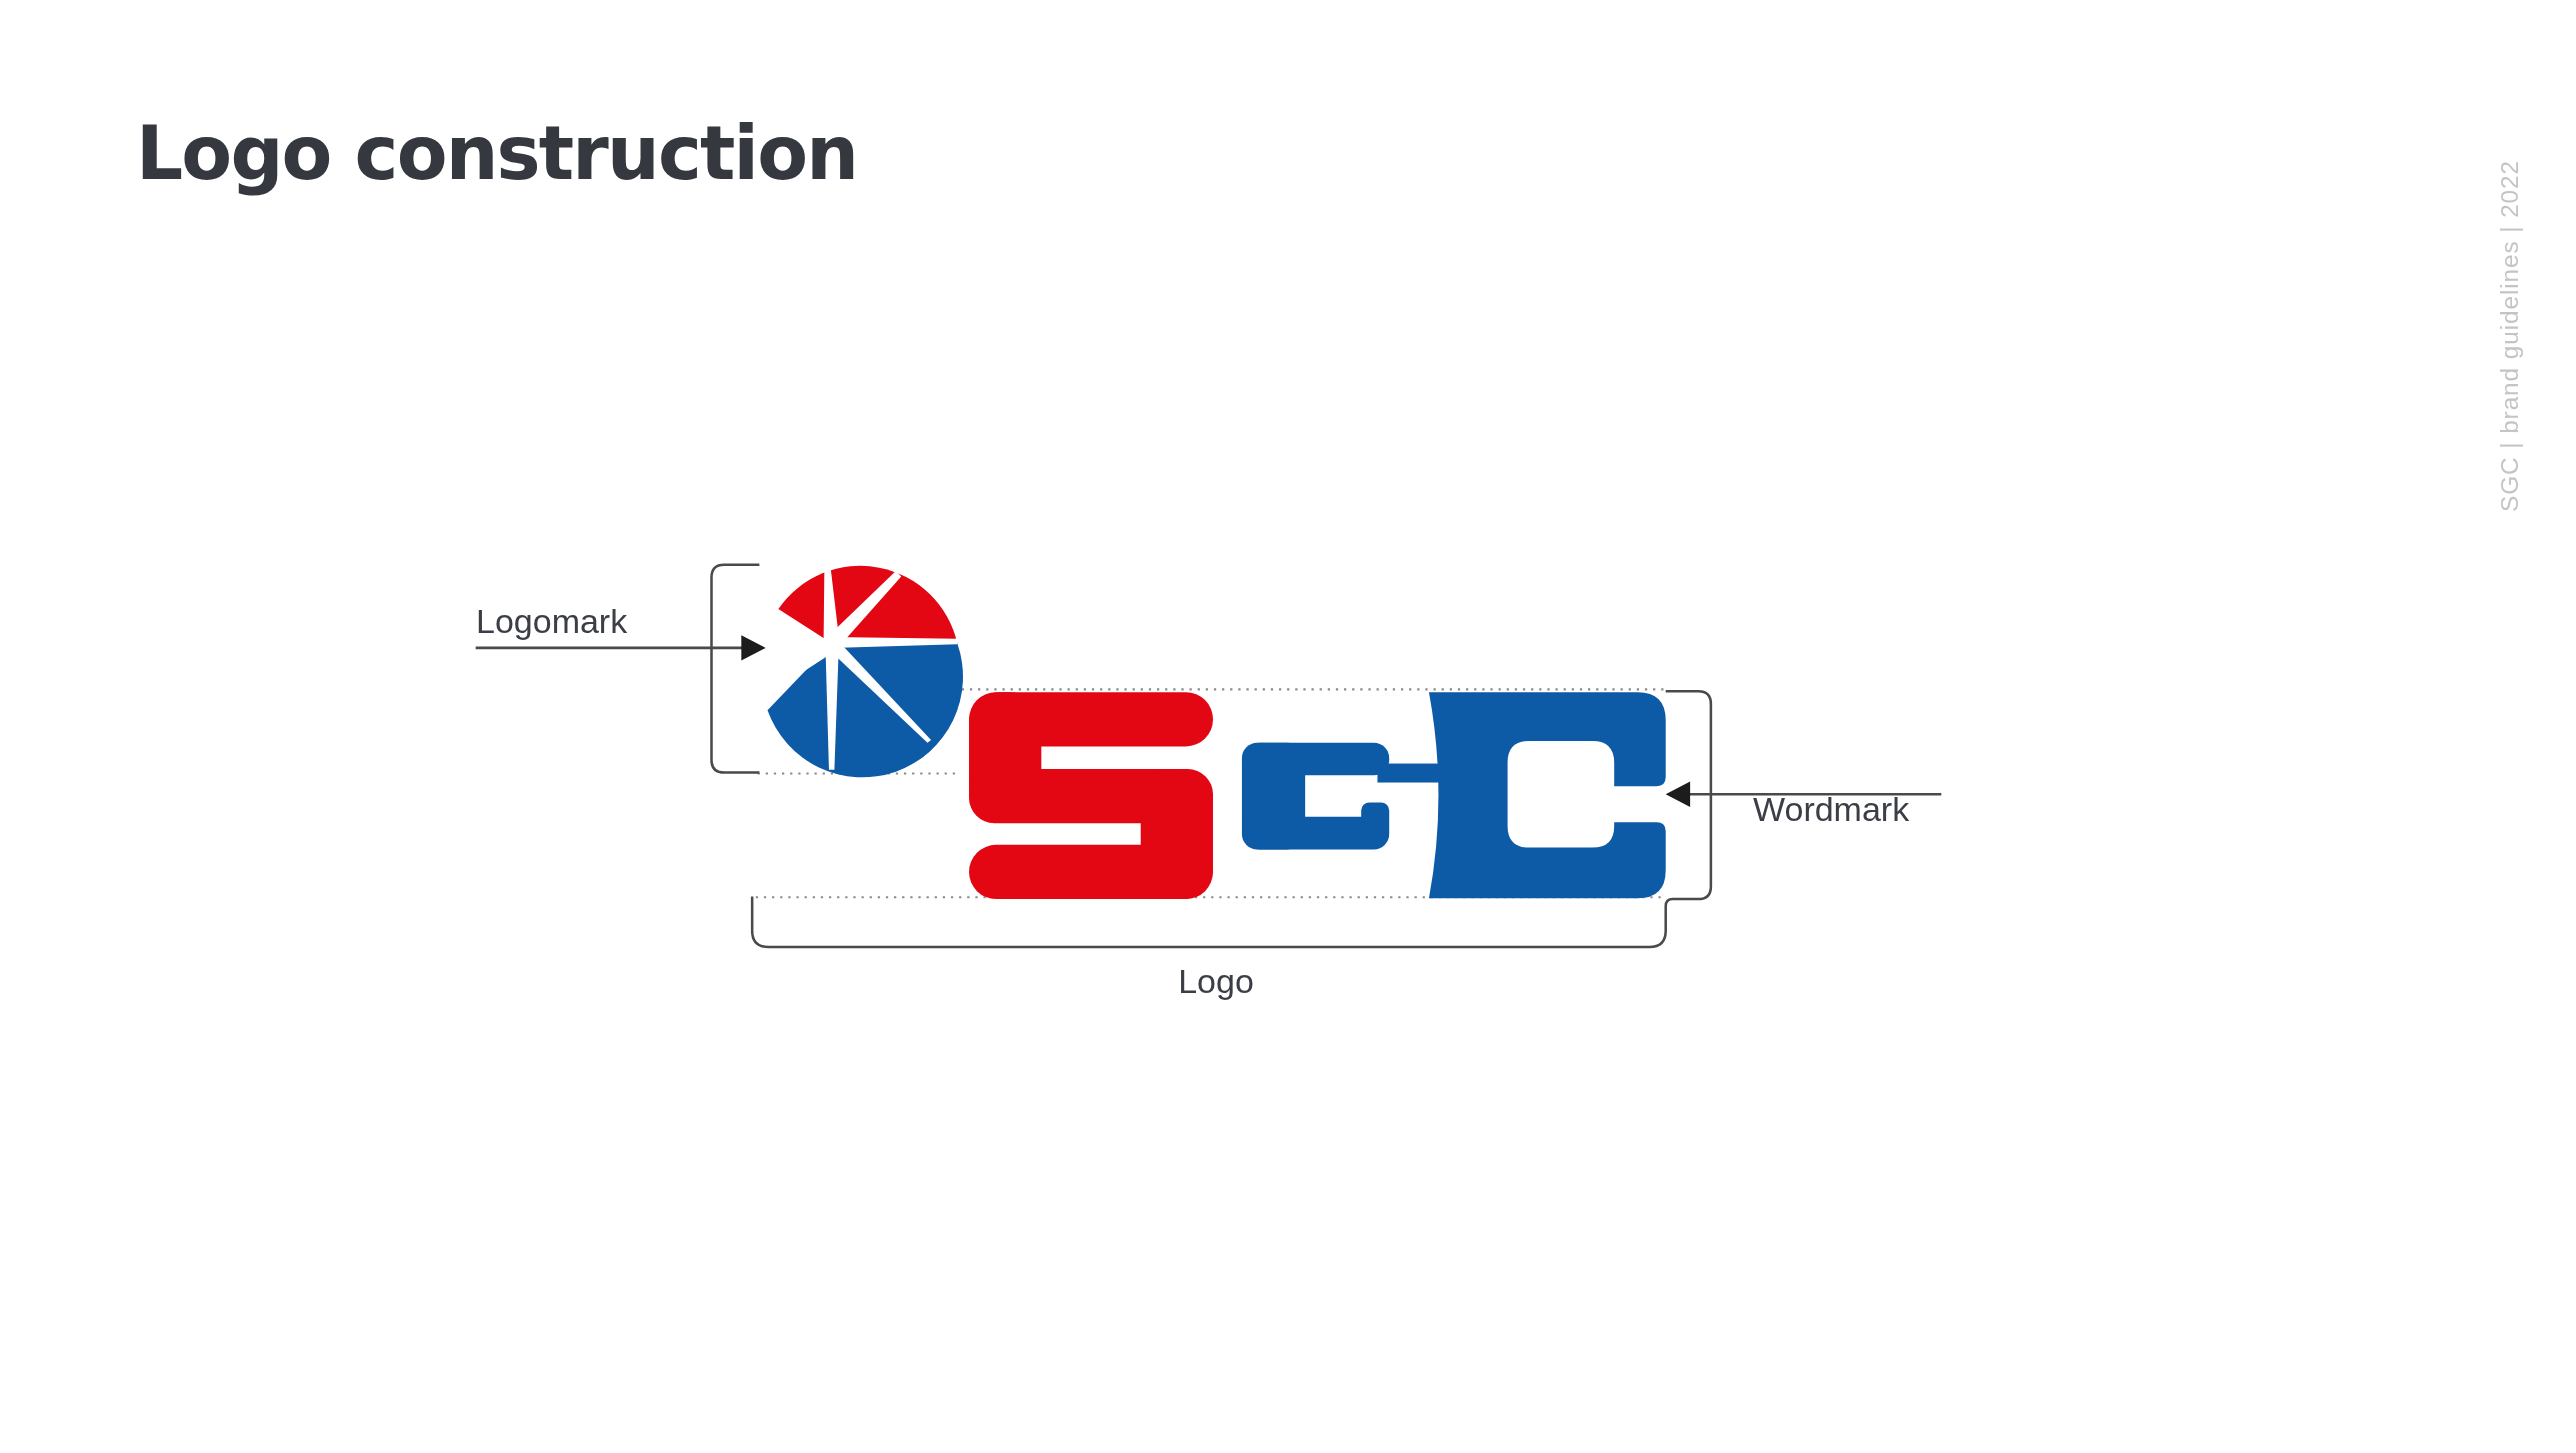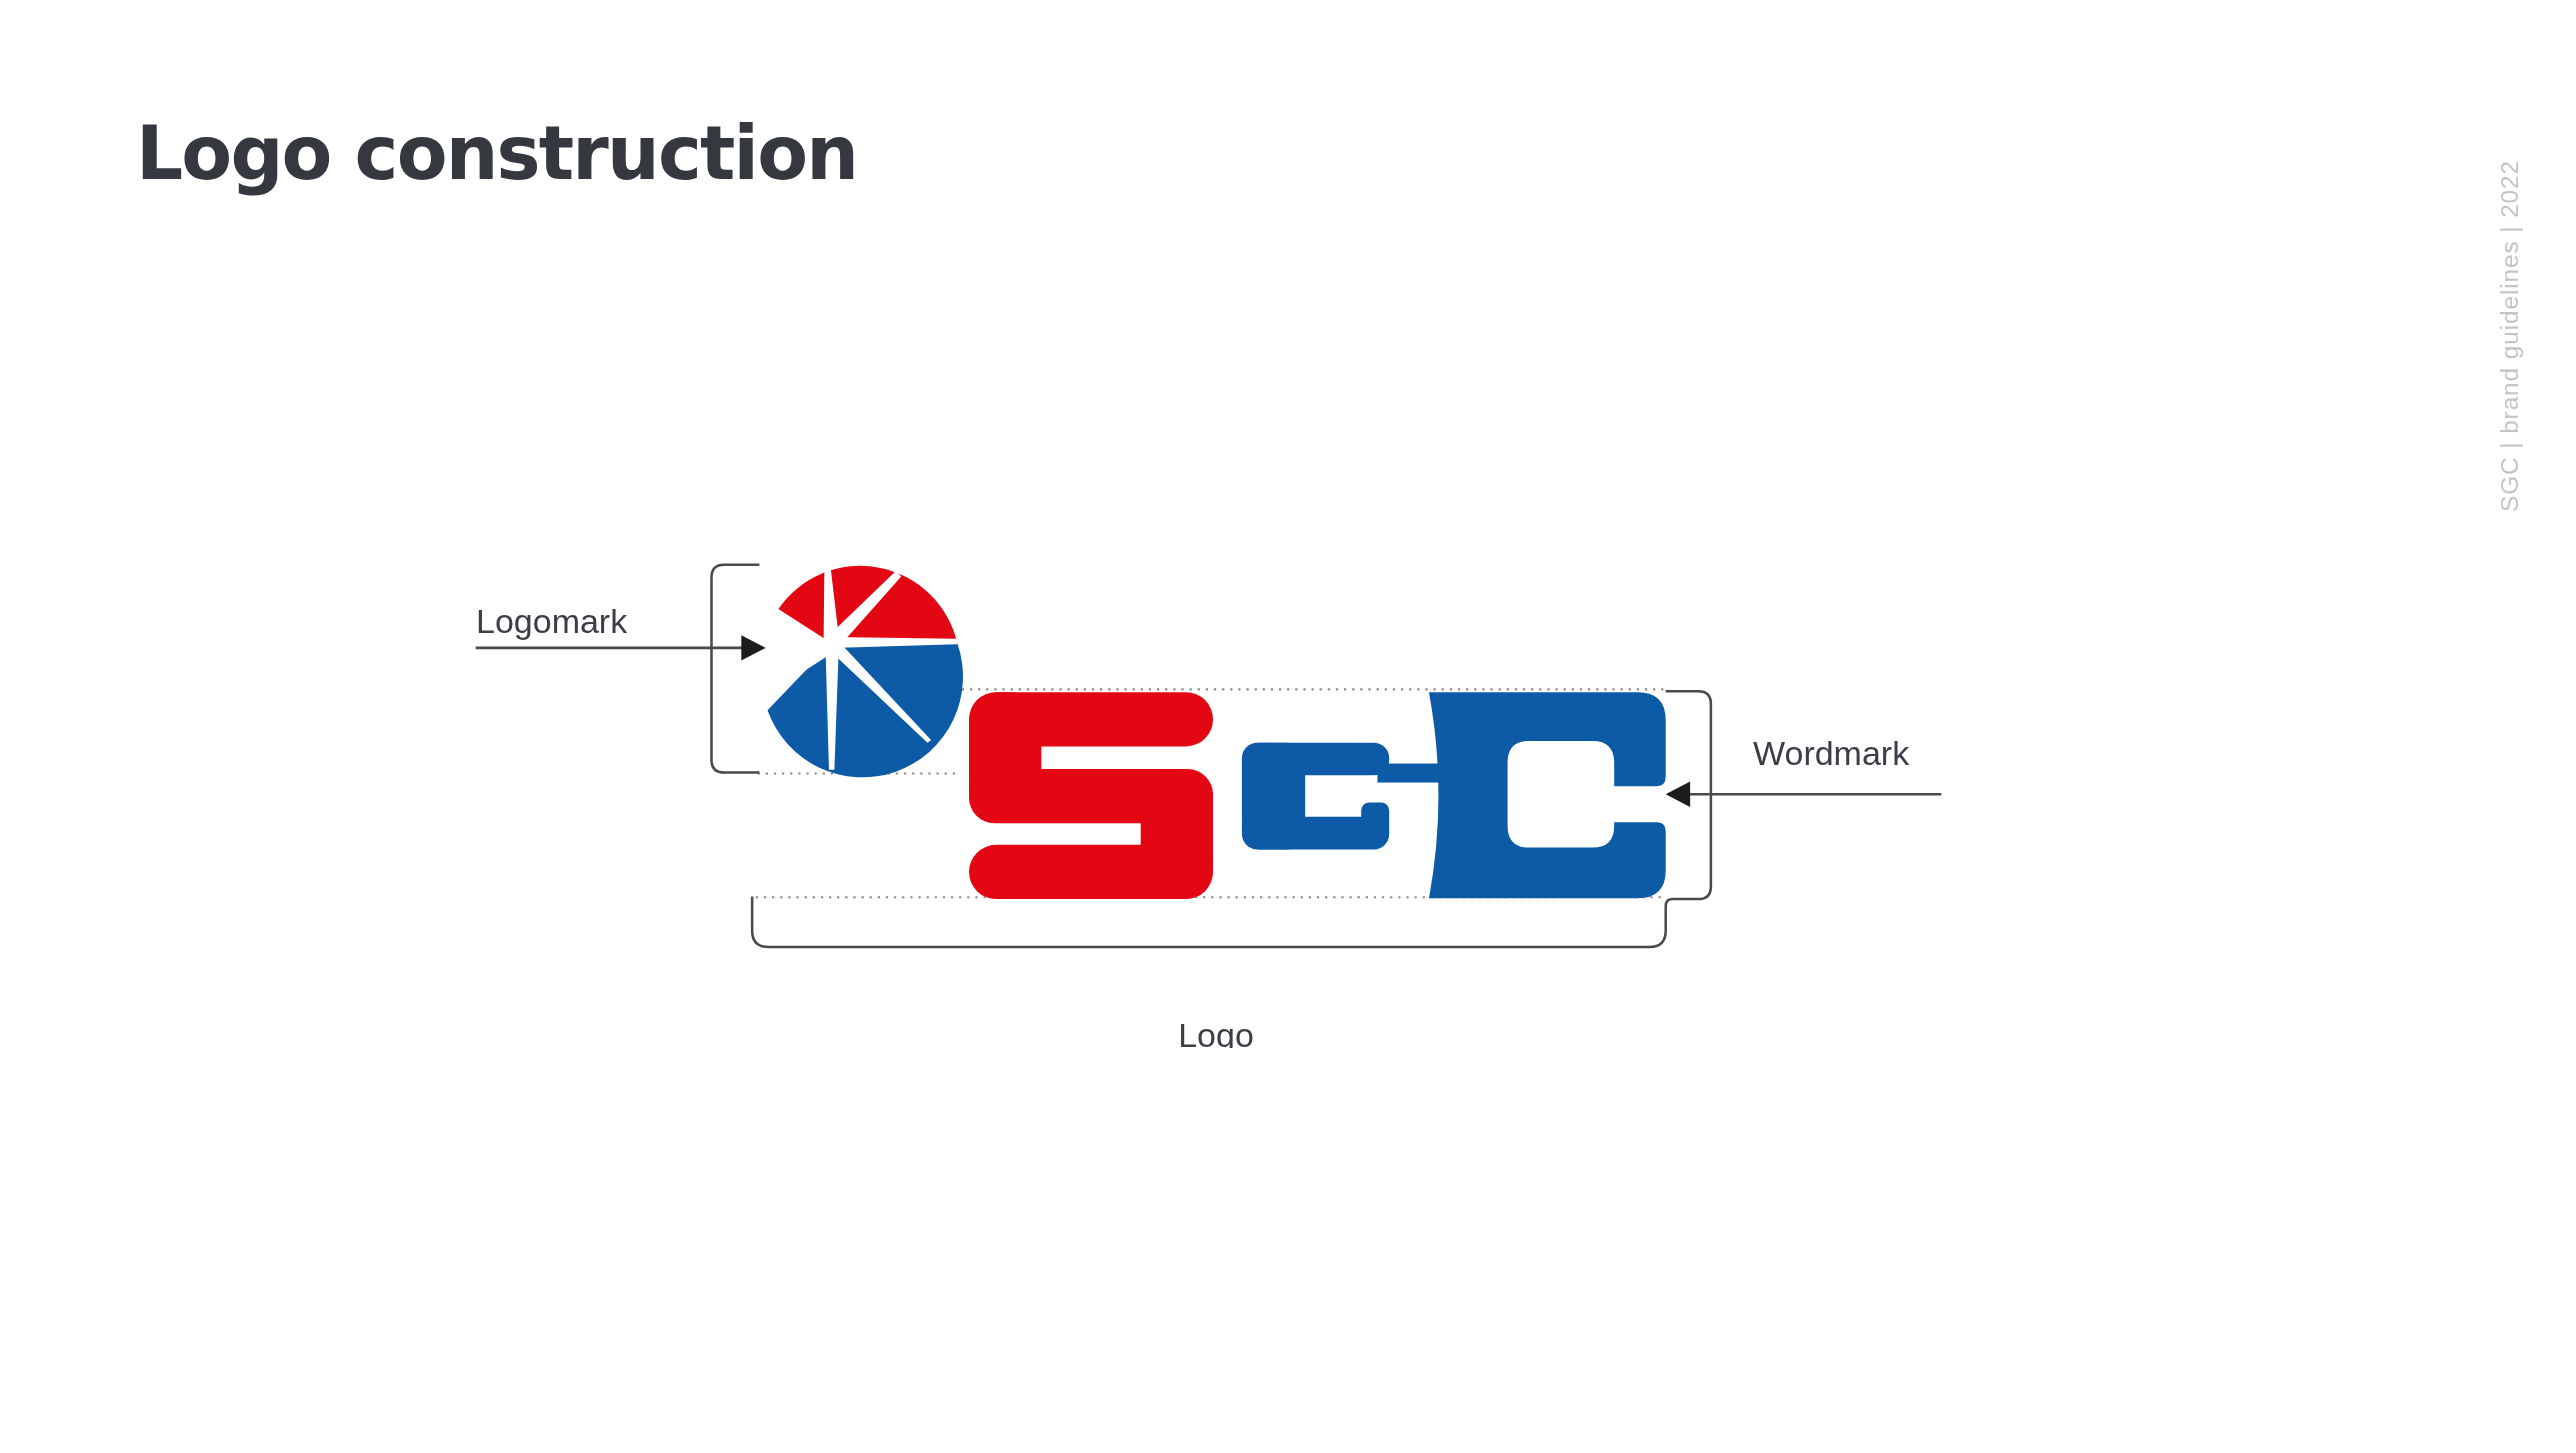--- a/index.html
+++ b/index.html
@@ -33,22 +33,22 @@
     width:2576px;height:1453px;
   }
   .anno-label{
     position:absolute;
     font-size:34px;
     color:#3b3e46;
     line-height:1;
     white-space:nowrap;
   }
   .label-logomark{left:476px;top:604px;}
-  .label-wordmark{left:1753px;top:736px;}
-  .label-logo{left:1216px;top:1018px;transform:translateX(-50%);}
+  .label-wordmark{left:1753px;top:792px;}
+  .label-logo{left:1216px;top:964px;transform:translateX(-50%);}
   .side-text{
     position:absolute;
     left:2498px;top:512px;
     transform:rotate(-90deg);
     transform-origin:0 0;
     font-size:24.4px;
     color:var(--muted);
     letter-spacing:0.9px;
     white-space:nowrap;
     line-height:1;

